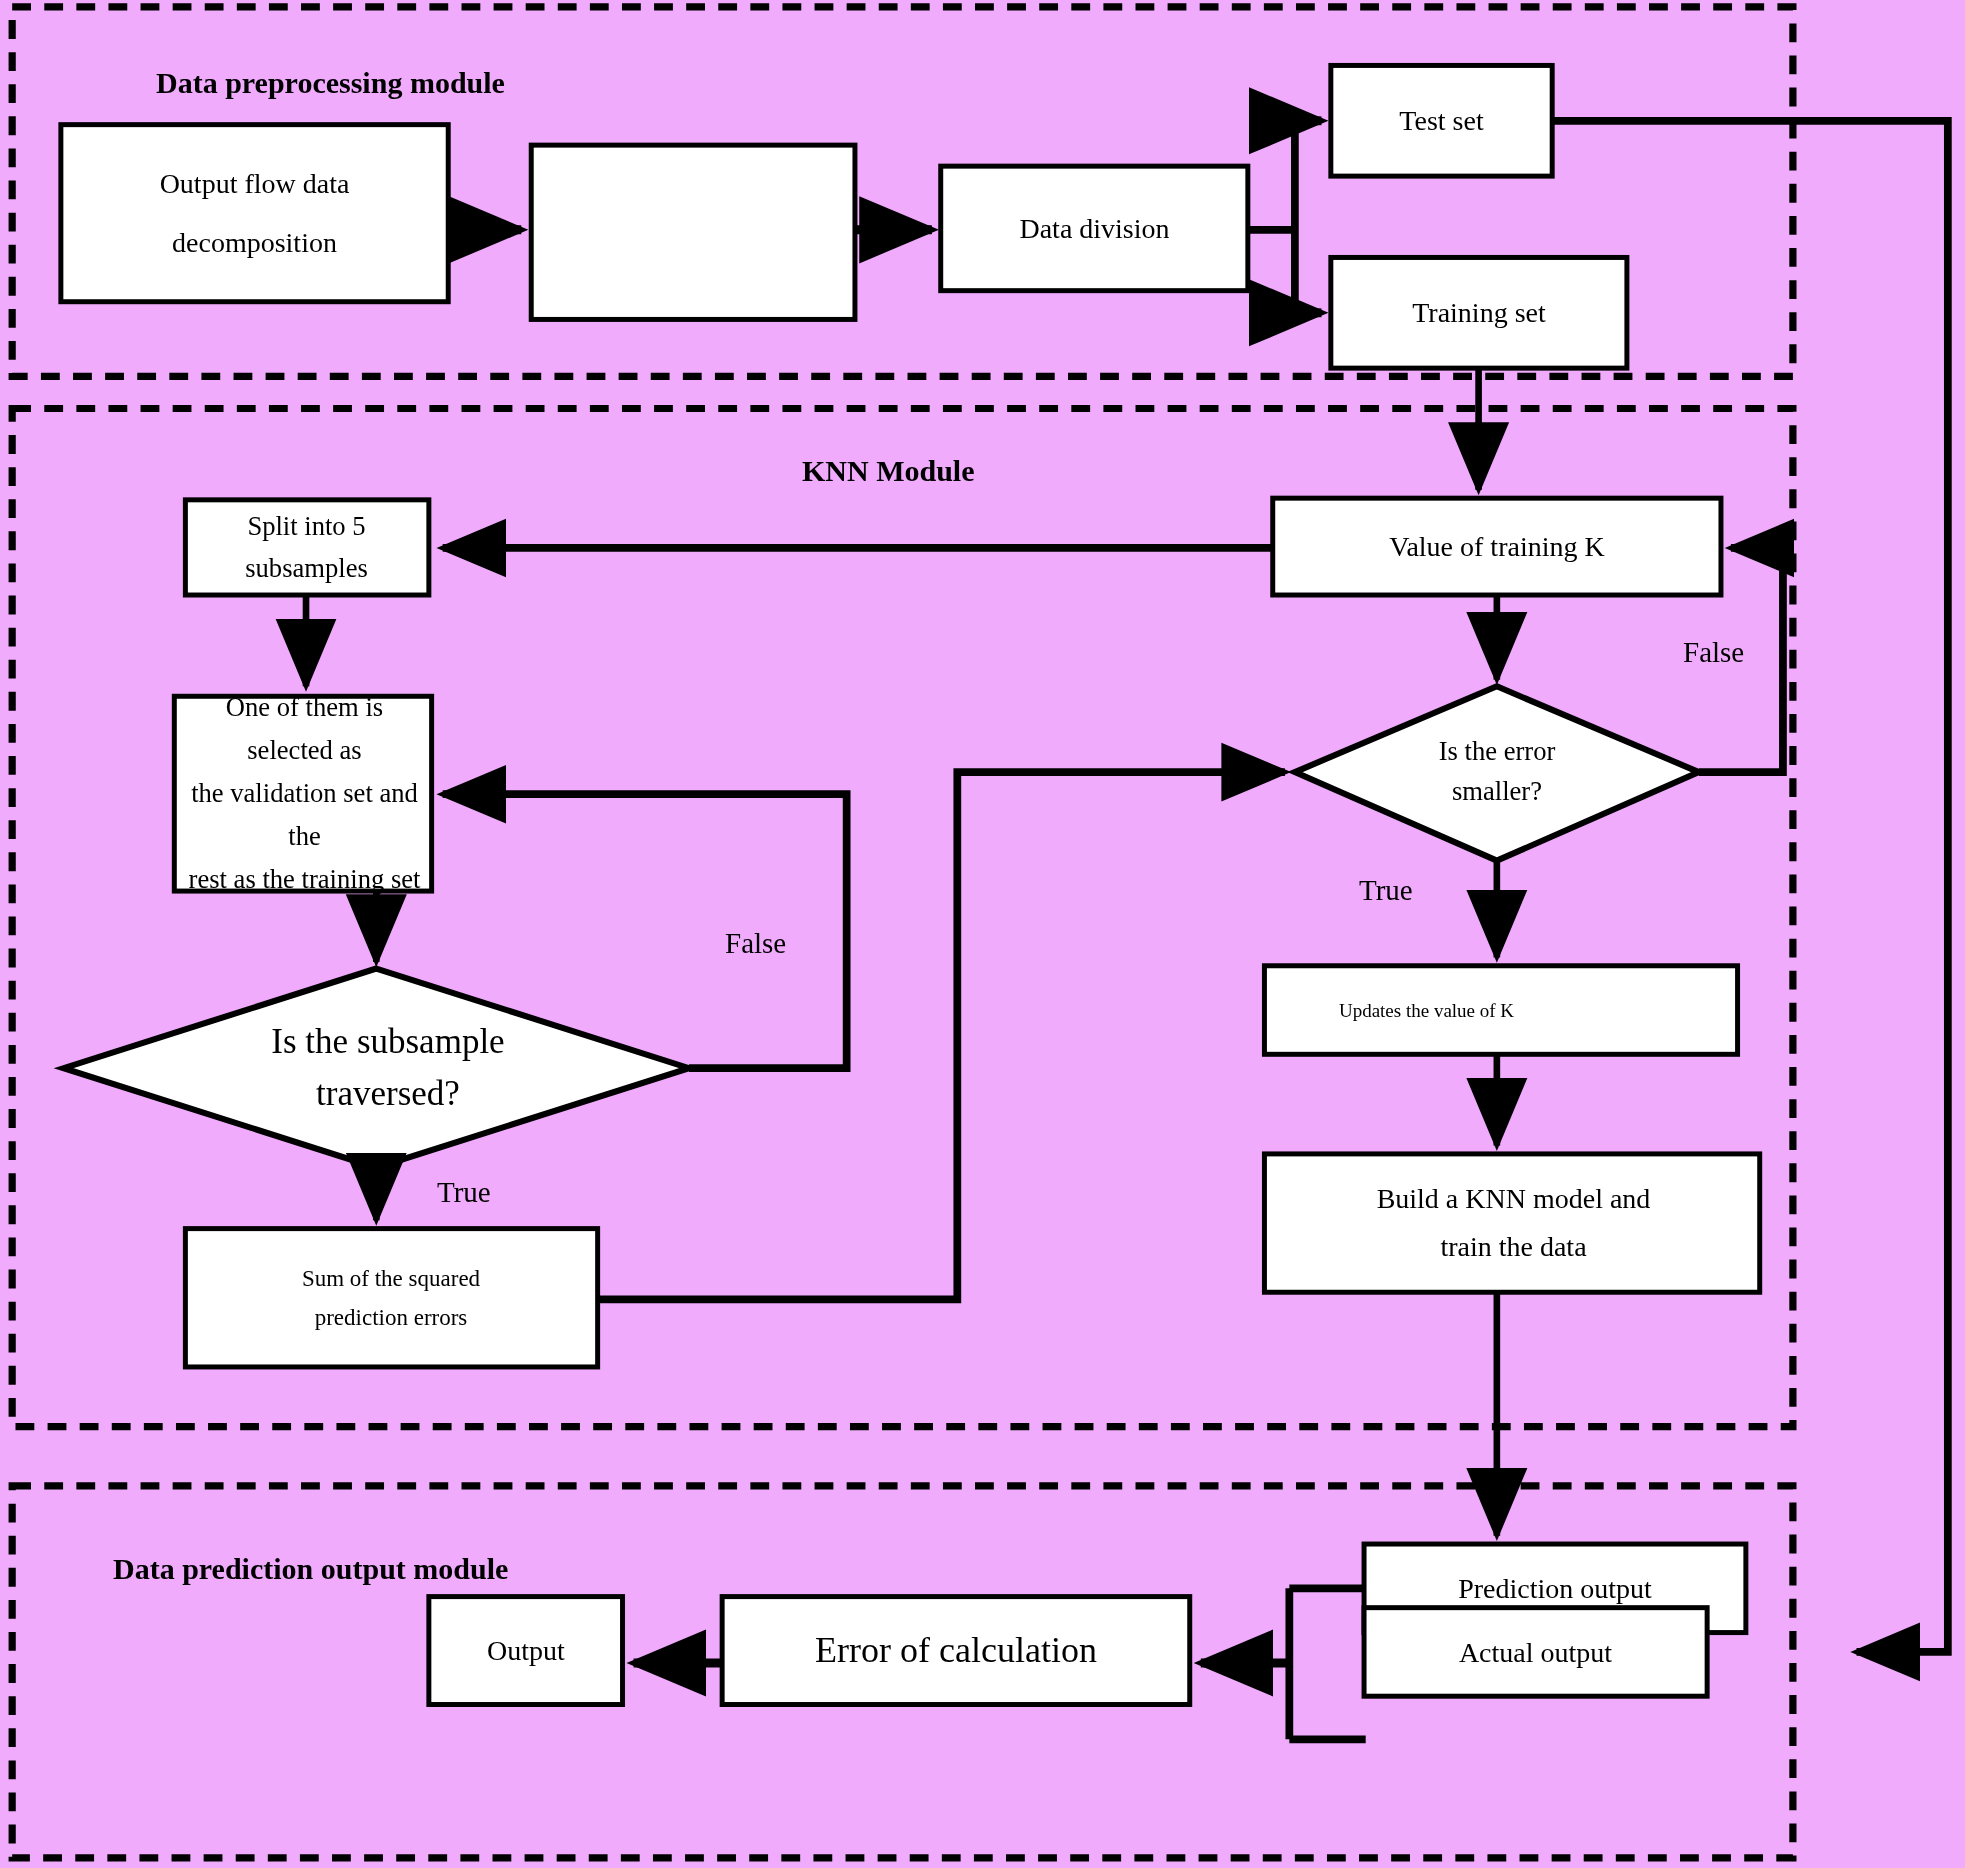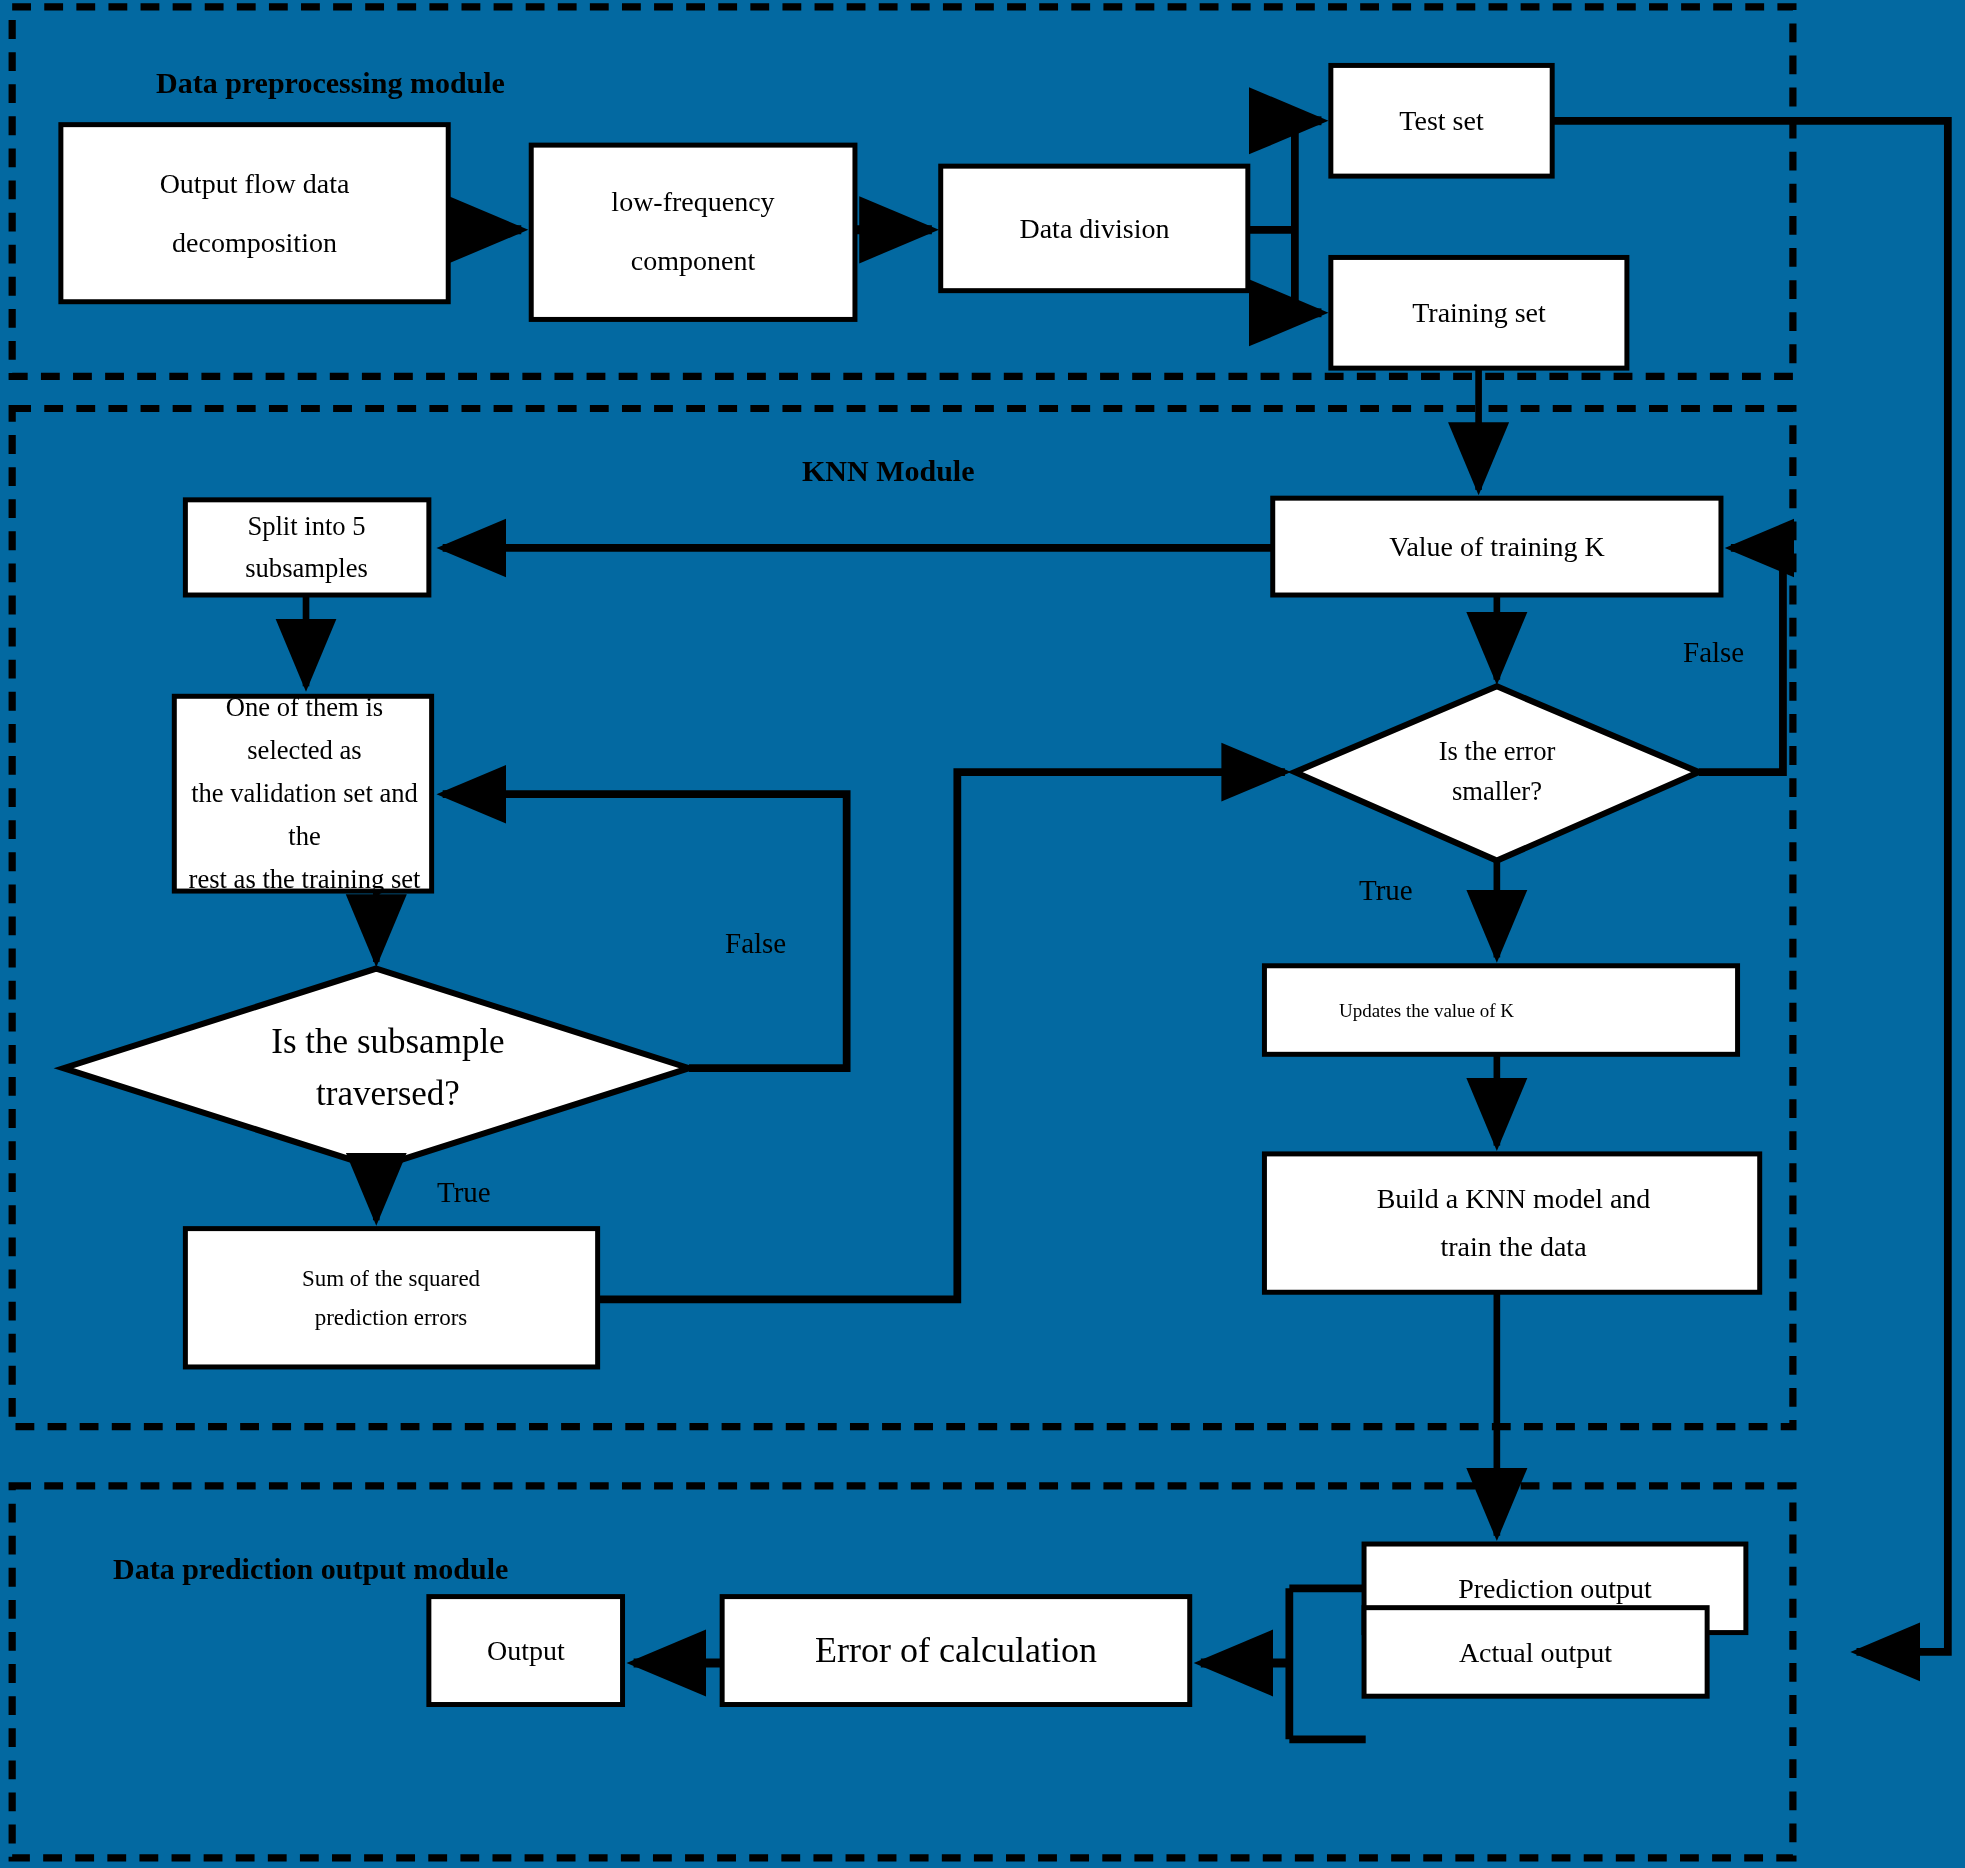--- a/index.html
+++ b/index.html
@@ -1,17 +1,17 @@
 <!DOCTYPE html>
 <html style="font-size:8.9px"><head>
 <meta charset="utf-8">
 <style>
   html,body{margin:0;padding:0;background:#ffffff;}
   body{font-family:"Liberation Serif", serif;}
-  #stage{position:relative;width:1965px;height:1869px;background:#0369a1;overflow:hidden;}
+  #stage{position:relative;width:1965px;height:1869px;background:#f0abfc;overflow:hidden;}
   svg{position:absolute;top:0;left:0;width:1965px;height:1869px;}
   .node-label{
     position:absolute;
     display:flex;
     align-items:center;
     justify-content:center;
     text-align:center;
     font-family:"Liberation Serif", serif;
     color:#000;
     line-height:1.55;
@@ -116,22 +116,20 @@
     <line x1="1303" y1="3005" x2="1145" y2="3005" stroke="#000" stroke-width="16" marker-end="url(#arrow)"></line>
   </svg>
 
   <div class="mod-title" style="left:156px;top:66px;font-size:30px;">Data preprocessing module</div>
   <div class="mod-title" style="left:802px;top:454px;font-size:30px;">KNN Module</div>
   <div class="mod-title" style="left:113px;top:1552px;font-size:30px;">Data prediction output module</div>
 
   <div class="node-label" style="left:61px;top:125px;width:387px;height:177px;font-size:28px;line-height:2.1;">Output flow data
 decomposition</div>
 
-  <div class="node-label" style="left:531px;top:145px;width:324px;height:174px;font-size:28px;line-height:2.1;">low-frequency
-component</div>
 
   <div class="node-label" style="left:941px;top:166px;width:307px;height:125px;font-size:28px;">Data division</div>
 
   <div class="node-label" style="left:1331px;top:65px;width:221px;height:111px;font-size:28px;">Test set</div>
 
   <div class="node-label" style="left:1331px;top:257px;width:296px;height:111px;font-size:28px;">Training set</div>
 
   <div class="node-label" style="left:185px;top:500px;width:243px;height:95px;font-size:26.6px;">Split into 5 subsamples</div>
 
   <div class="node-label" style="left:183px;top:696px;width:243px;height:195px;font-size:26.6px;line-height:1.62;">One of them is selected as

